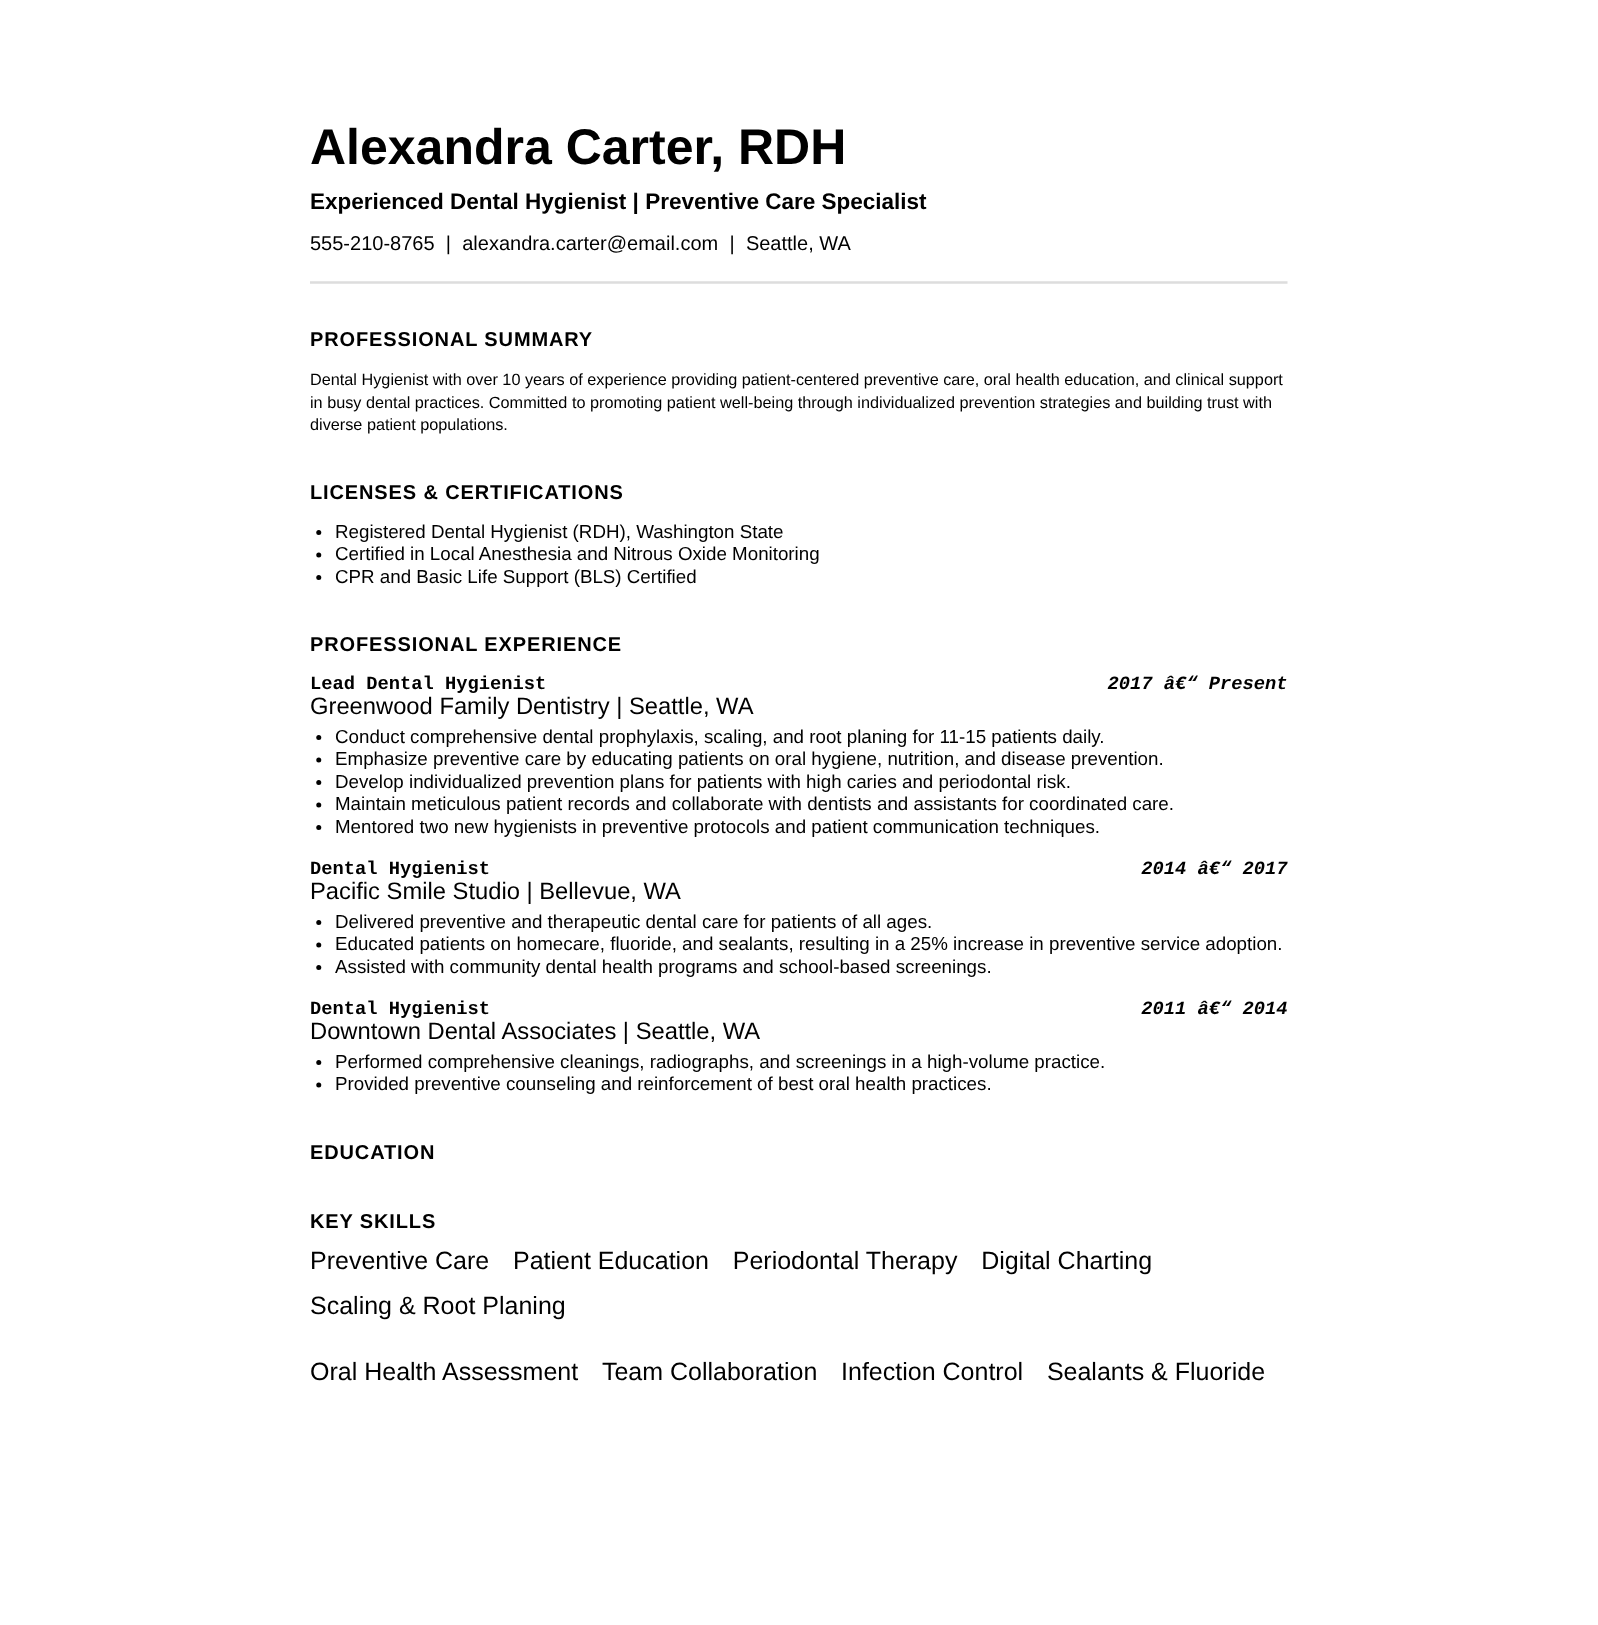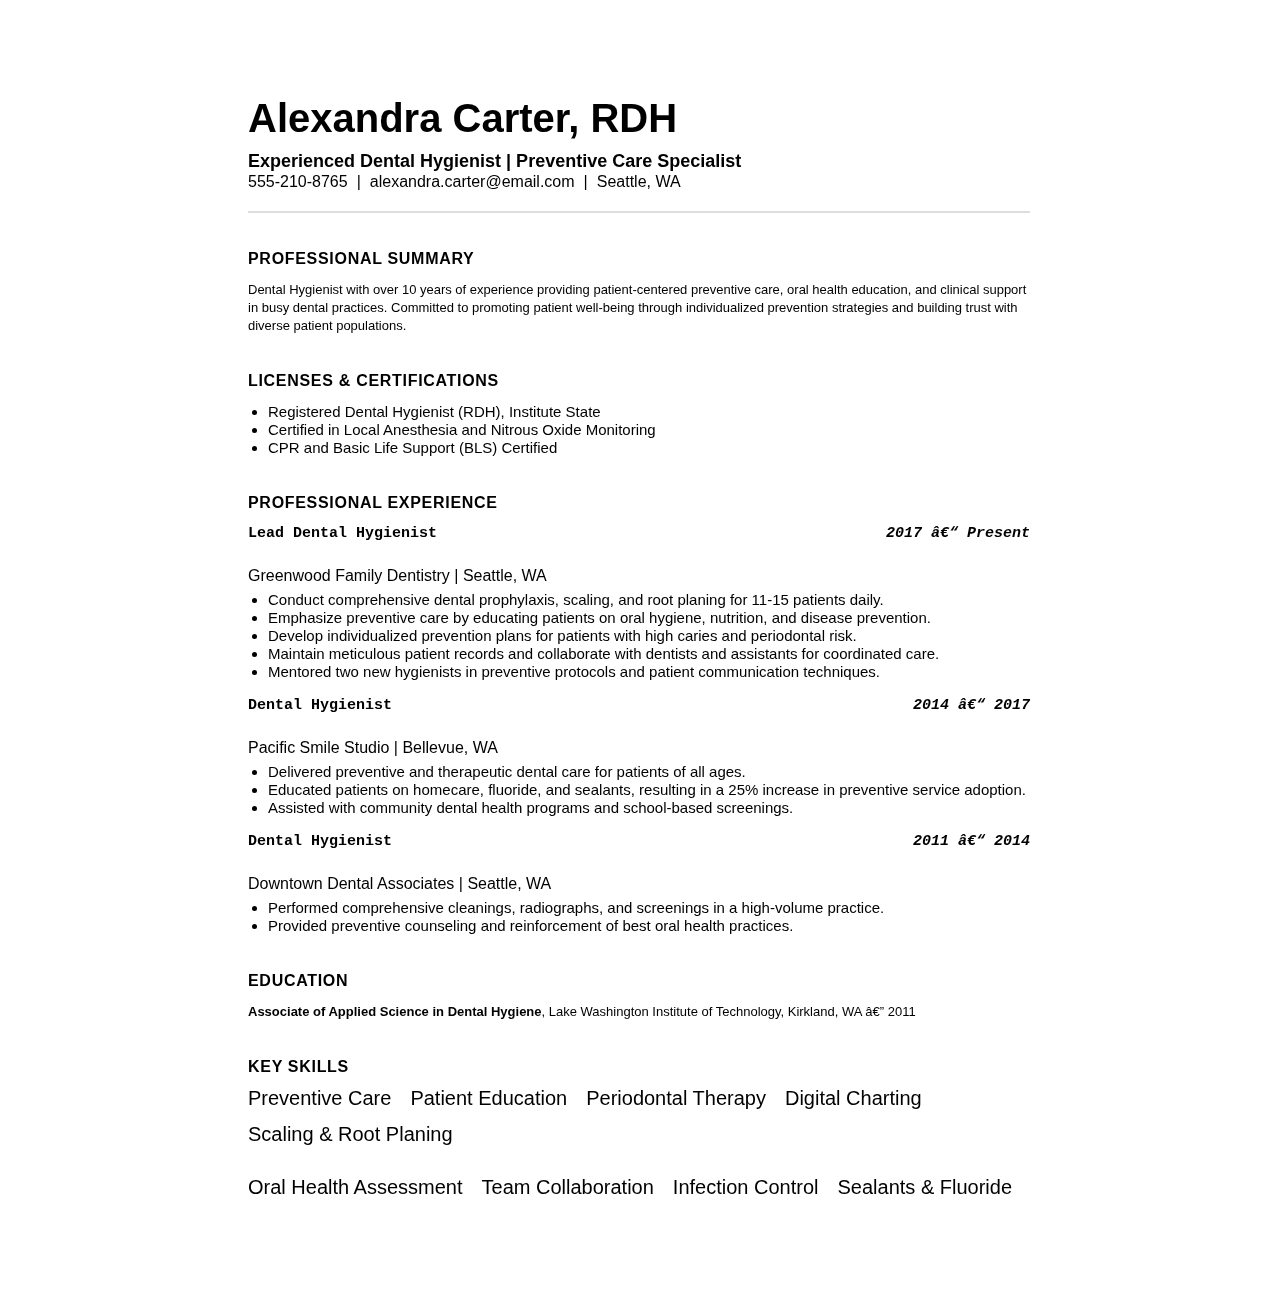--- a/index.html
+++ b/index.html
@@ -27,20 +27,21 @@
   }
   .tagline {
     font-size: 18px;
     line-height: 22px;
     margin-top: 9px;
     font-weight: bold;
   }
   .contact {
     font-size: 16px;
     line-height: 19px;
+    margin-top: 14px;
   }
   .contact .sep { margin: 0 9px; }
   .divider {
     border: none;
     border-top: 2px solid #dddddd;
     margin: 20px 0 0 0;
   }
 
   
   .section { margin-top: 37px; }
@@ -79,23 +80,22 @@
     font-weight: 700;
     line-height: 18px;
   }
   .job-dates {
     font-size: 15px;
     font-weight: 700;
     font-style: italic;
     line-height: 18px;
   }
   .job-company {
-    font-size: 16px;
-    line-height: 18px;
-    margin-top: 24px;
+    font-size: 19px;
+    line-height: 18px;
   }
 
   
   .edu-line b { font-weight: 700; }
 
   
   .skills-list {
     display: flex;
     flex-wrap: wrap;
     column-gap: 19px;
@@ -123,21 +123,21 @@
   </header>
 
   <section class="section">
     <h2 class="section-heading">PROFESSIONAL SUMMARY</h2>
     <p class="body-text">Dental Hygienist with over 10 years of experience providing patient-centered preventive care, oral health education, and clinical support in busy dental practices. Committed to promoting patient well-being through individualized prevention strategies and building trust with diverse patient populations.</p>
   </section>
 
   <section class="section">
     <h2 class="section-heading">LICENSES &amp; CERTIFICATIONS</h2>
     <ul class="bullet-list top-list">
-      <li>Registered Dental Hygienist (RDH), Institute State</li>
+      <li>Registered Dental Hygienist (RDH), Washington State</li>
       <li>Certified in Local Anesthesia and Nitrous Oxide Monitoring</li>
       <li>CPR and Basic Life Support (BLS) Certified</li>
     </ul>
   </section>
 
   <section class="section">
     <h2 class="section-heading">PROFESSIONAL EXPERIENCE</h2>
 
     <div class="job">
       <div class="job-head">
@@ -175,21 +175,20 @@
       <div class="job-company">Downtown Dental Associates | Seattle, WA</div>
       <ul class="bullet-list">
         <li>Performed comprehensive cleanings, radiographs, and screenings in a high-volume practice.</li>
         <li>Provided preventive counseling and reinforcement of best oral health practices.</li>
       </ul>
     </div>
   </section>
 
   <section class="section">
     <h2 class="section-heading">EDUCATION</h2>
-    <p class="body-text edu-line"><b>Associate of Applied Science in Dental Hygiene</b><span>, Lake Washington Institute of Technology, Kirkland, WA â€” 2011</span></p>
   </section>
 
   <section class="section">
     <h2 class="section-heading">KEY SKILLS</h2>
     <div class="skills-list">
       <span>Preventive Care</span>
       <span>Patient Education</span>
       <span>Periodontal Therapy</span>
       <span>Digital Charting</span>
       <span>Scaling &amp; Root Planing</span>

